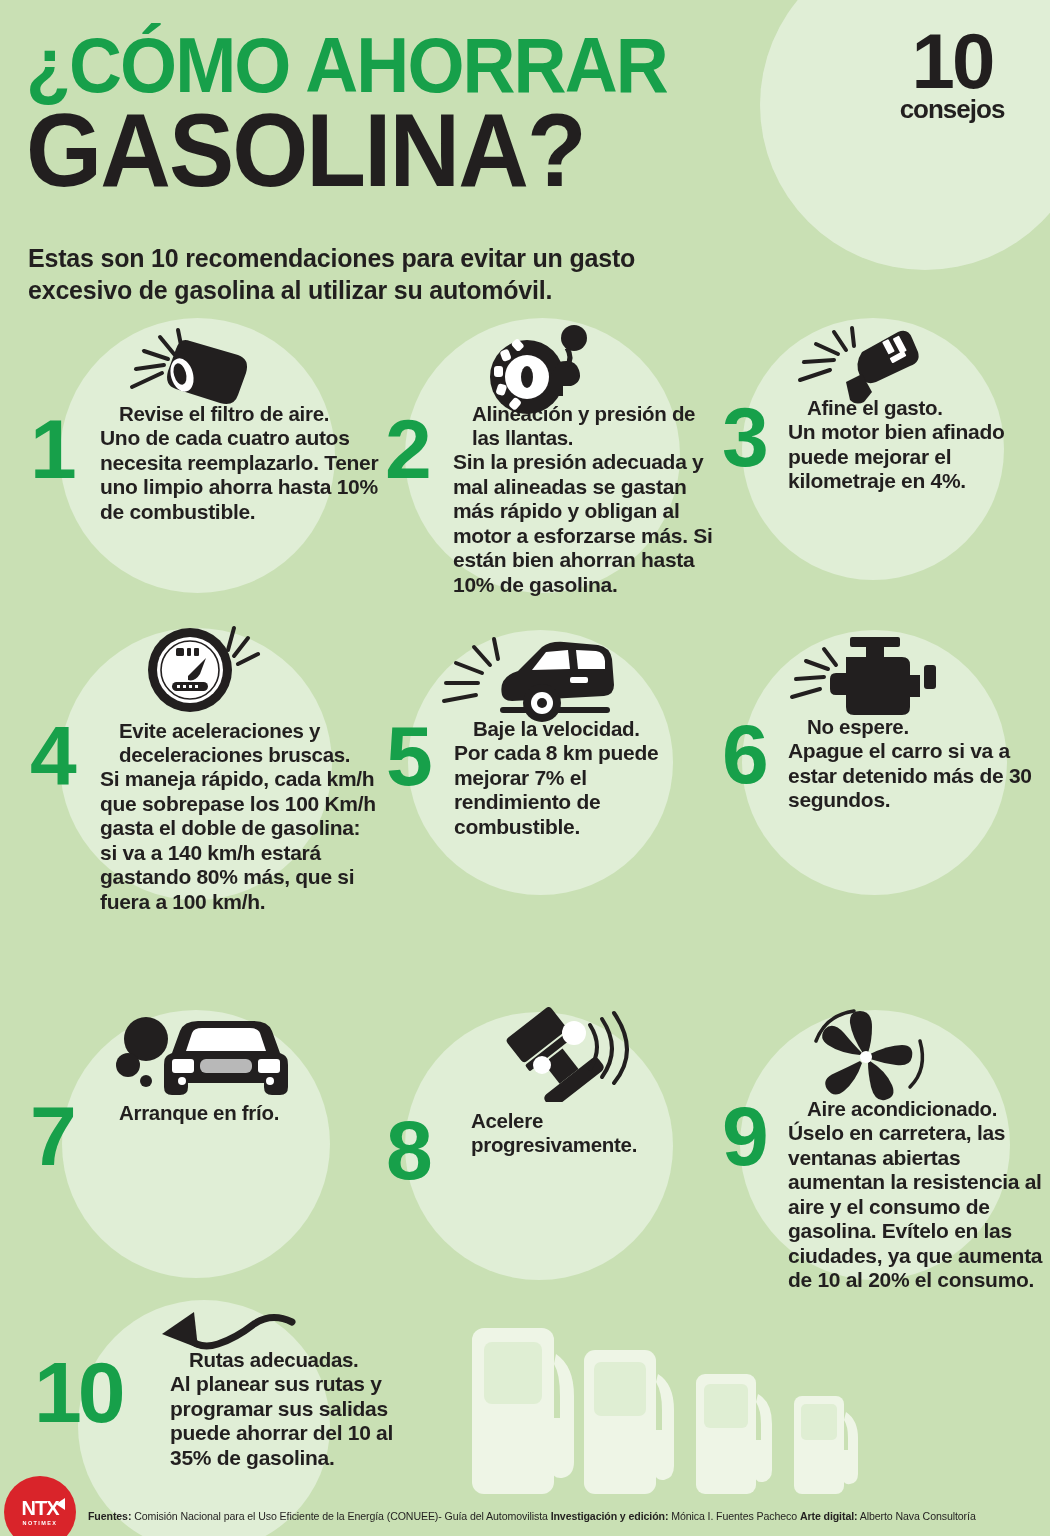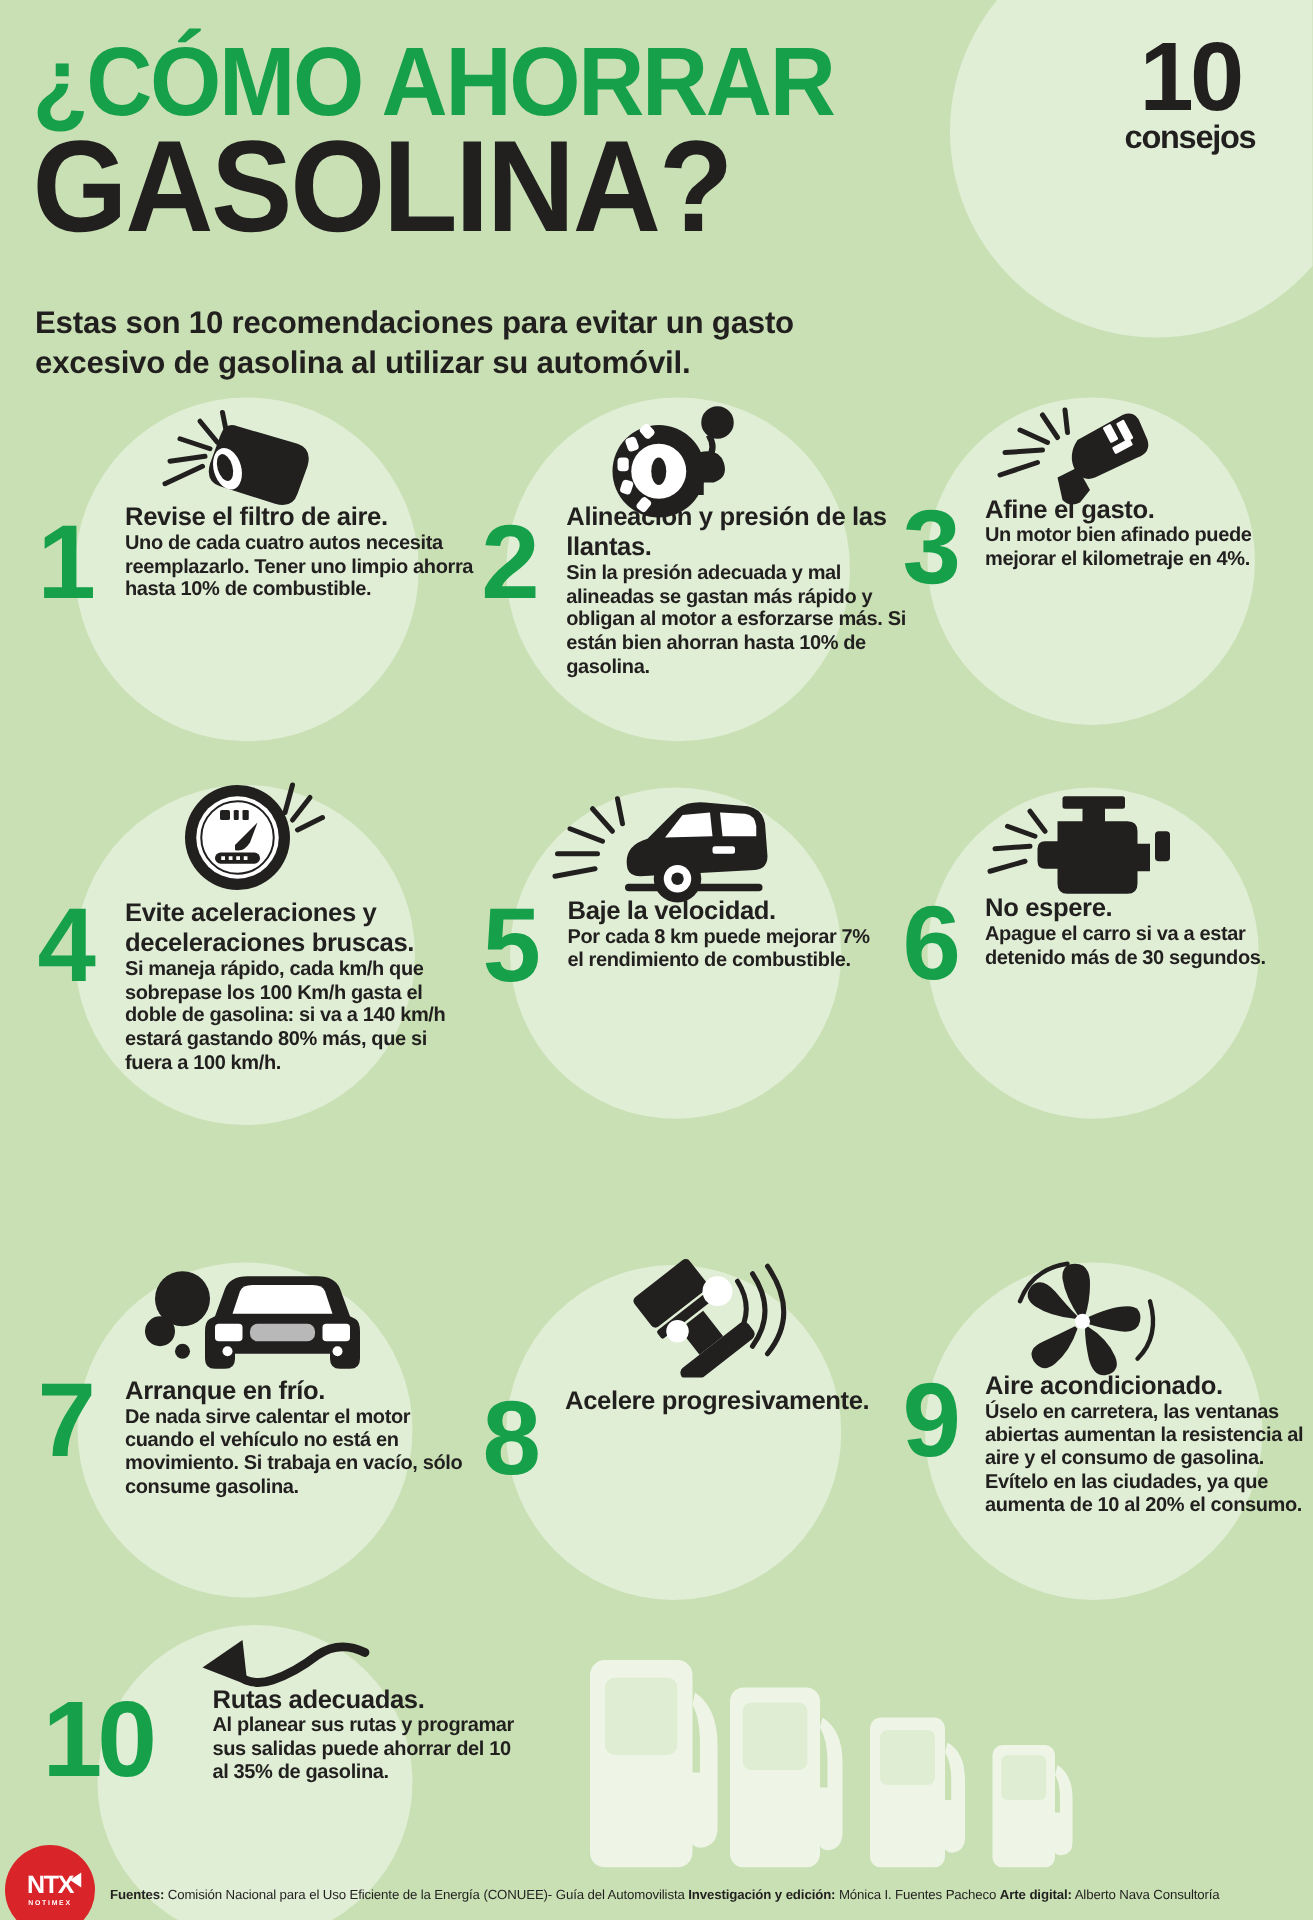--- a/index.html
+++ b/index.html
@@ -55,23 +55,24 @@
   .tip{position:absolute;}
   .tip .icon{position:absolute;}
   .tip .num{
     position:absolute;color:#17a04a;font-weight:bold;
     font-size:84px;line-height:.8;letter-spacing:-4px;
   }
   .tip .body{position:absolute;color:#221f1f;}
   .tip .head{
     font-size:20.5px;font-weight:bold;line-height:1.17;letter-spacing:-.3px;
     display:block;
+    margin-left:19px;
   }
   .tip .desc{
-    font-size:16px;font-weight:bold;line-height:1.17;letter-spacing:-.3px;
+    font-size:21px;font-weight:bold;line-height:1.17;letter-spacing:-.3px;
     display:block;
   }
 
   
   .footer{
     position:absolute;left:0;bottom:0;width:1050px;height:52px;
   }
   .ntx-logo{
     position:absolute;left:4px;bottom:-12px;width:72px;height:72px;border-radius:50%;
     background:#d9242a;color:#fff;
@@ -303,21 +304,20 @@
         <rect x="92" y="46" width="52" height="14" rx="6" fill="#b8b8b8"></rect>
         <g fill="#fff">
           <circle cx="74" cy="68" r="4"></circle>
           <circle cx="162" cy="68" r="4"></circle>
         </g>
       </svg>
     </div>
     <div class="num" style="left:10px;top:98px;">7</div>
     <div class="body" style="left:80px;top:96px;width:280px;">
       <span class="head">Arranque en frío.</span>
-      <span class="desc">De nada sirve calentar el motor cuando el vehículo no está en movimiento. Si trabaja en vacío, sólo consume gasolina.</span>
     </div>
   </div>
 
   <div class="tip-circle" style="left:405px;top:1012px;width:268px;height:268px;"></div>
   <div class="tip" style="left:378px;top:1005px;width:330px;height:280px;">
     <div class="icon" style="left:92px;top:2px;">
       <svg width="160" height="95" viewBox="0 0 160 95">
         <g fill="#221f1f" transform="rotate(-38 80 45)">
           <rect x="52" y="8" width="56" height="30" rx="4"></rect>
           <rect x="52" y="40" width="56" height="8" rx="2"></rect>

